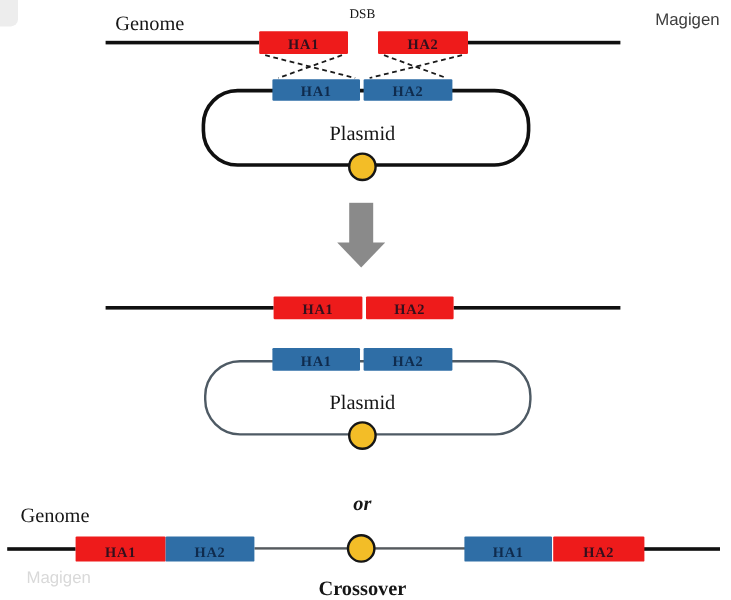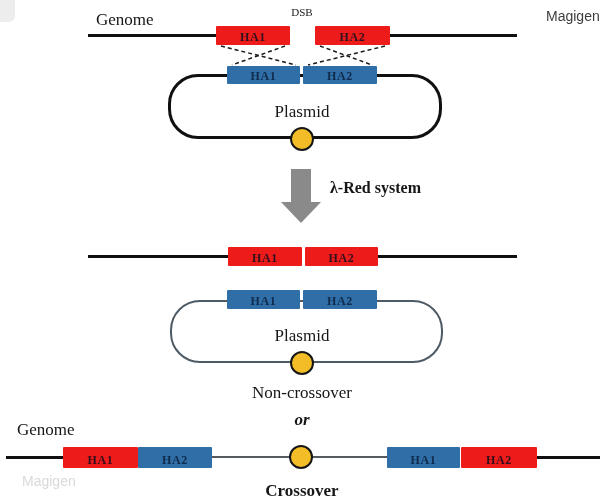--- a/index.html
+++ b/index.html
@@ -70,21 +70,20 @@
 
   <svg class="overlay" width="609" height="500">
     <line class="dash" x1="221" y1="46" x2="296" y2="65"></line>
     <line class="dash" x1="285" y1="46" x2="232" y2="65"></line>
     <line class="dash" x1="320" y1="46" x2="372" y2="65"></line>
     <line class="dash" x1="385" y1="46" x2="308" y2="65"></line>
   </svg>
 
   <div class="arrow-shaft" style="background: rgb(138, 138, 138);"></div>
   <div class="arrow-head"></div>
-  <div class="lbl bold" style="left:330px;top:179px;font-size:16px;">λ-Red system</div>
 
   <div class="hline" style="left:88px;top:255px;width:140px;"></div>
   <div class="hline" style="left:378px;top:255px;width:139px;"></div>
 
   <div class="box redbox" style="left: 228px; top: 247px; width: 74px; background: rgb(238, 27, 27);">
     <span>HA1</span>
   </div>
   <div class="box redbox" style="left: 305px; top: 247px; width: 73px; background: rgb(238, 27, 27);">
     <span>HA2</span>
   </div>
@@ -93,21 +92,20 @@
   <div class="lbl centered" style="left:302px;top:326px;">Plasmid</div>
   <div class="ori" style="left: 290px; top: 351px; background: rgb(243, 189, 39);"></div>
 
   <div class="box bluebox" style="left: 227px; top: 290px; width: 73px; background: rgb(47, 110, 166);">
     <span>HA1</span>
   </div>
   <div class="box bluebox" style="left: 303px; top: 290px; width: 74px; background: rgb(47, 110, 166);">
     <span>HA2</span>
   </div>
 
-  <div class="lbl centered" style="left:302px;top:383px;">Non-crossover</div>
 
   <div class="lbl bold centered" style="left:302px;top:410px;font-style:italic;">or</div>
 
   <div class="lbl" style="left:17px;top:420px;">Genome</div>
 
   <div class="hline" style="left:6px;top:456px;width:57px;"></div>
   <div class="hline thin" style="left:212px;top:456px;width:78px;"></div>
   <div class="hline thin" style="left:312px;top:456px;width:76px;"></div>
   <div class="hline" style="left:536px;top:456px;width:64px;"></div>
 

